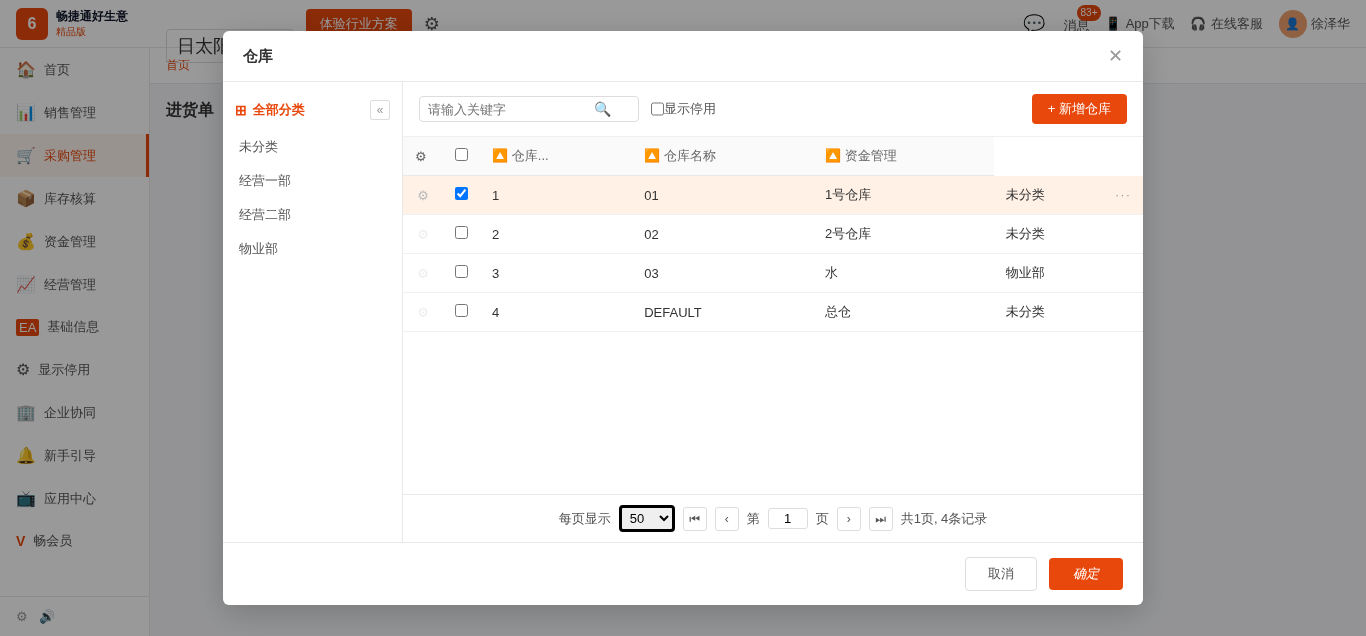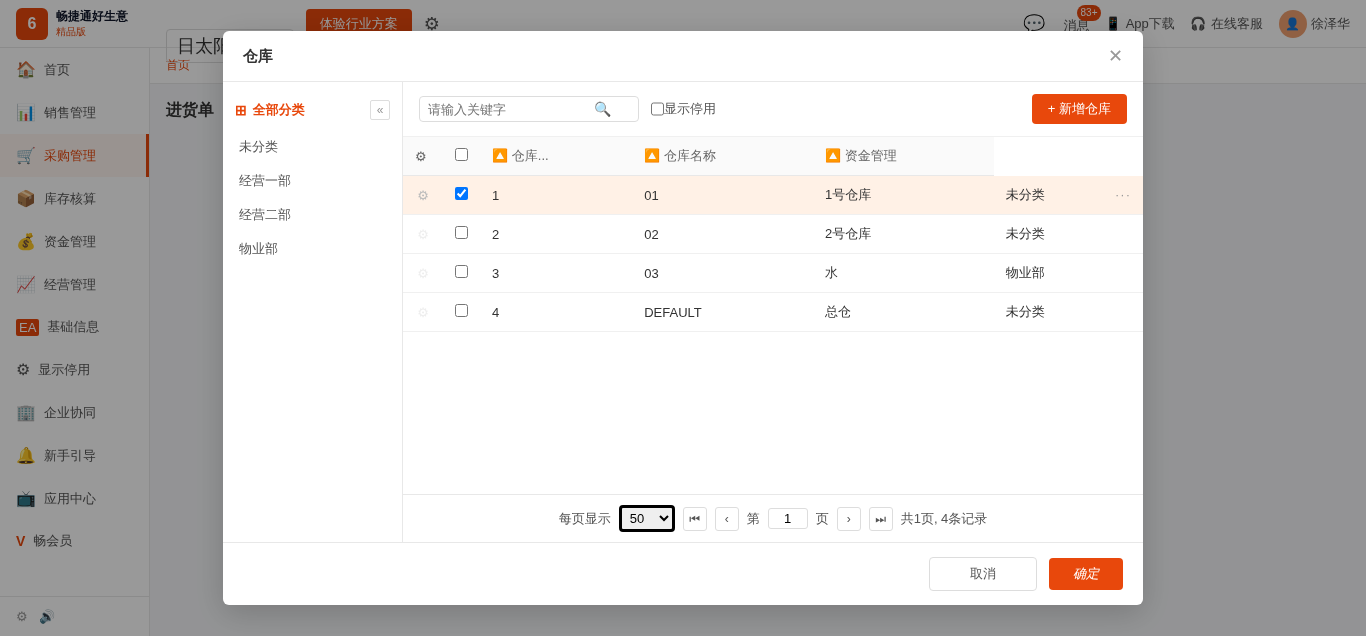--- a/index.html
+++ b/index.html
@@ -225,21 +225,21 @@
       padding: 2px 4px; font-size: 13px;
     }
 
     
     .dialog-footer {
       padding: 14px 20px;
       border-top: 1px solid #e8e8e8;
       display: flex; align-items: center; justify-content: flex-end; gap: 12px;
     }
     .btn-cancel {
-      padding: 7px 40px; border: 1px solid #ddd; border-radius: 4px;
+      padding: 7px 22px; border: 1px solid #ddd; border-radius: 4px;
       background: #fff; color: #555; cursor: pointer; font-size: 13px;
     }
     .btn-confirm {
       padding: 7px 24px; border: none; border-radius: 4px;
       background: #e8480c; color: #fff; cursor: pointer; font-size: 13px; font-style: italic;
     }
 
     
     .gear-col { width: 40px; text-align: center; }
 

